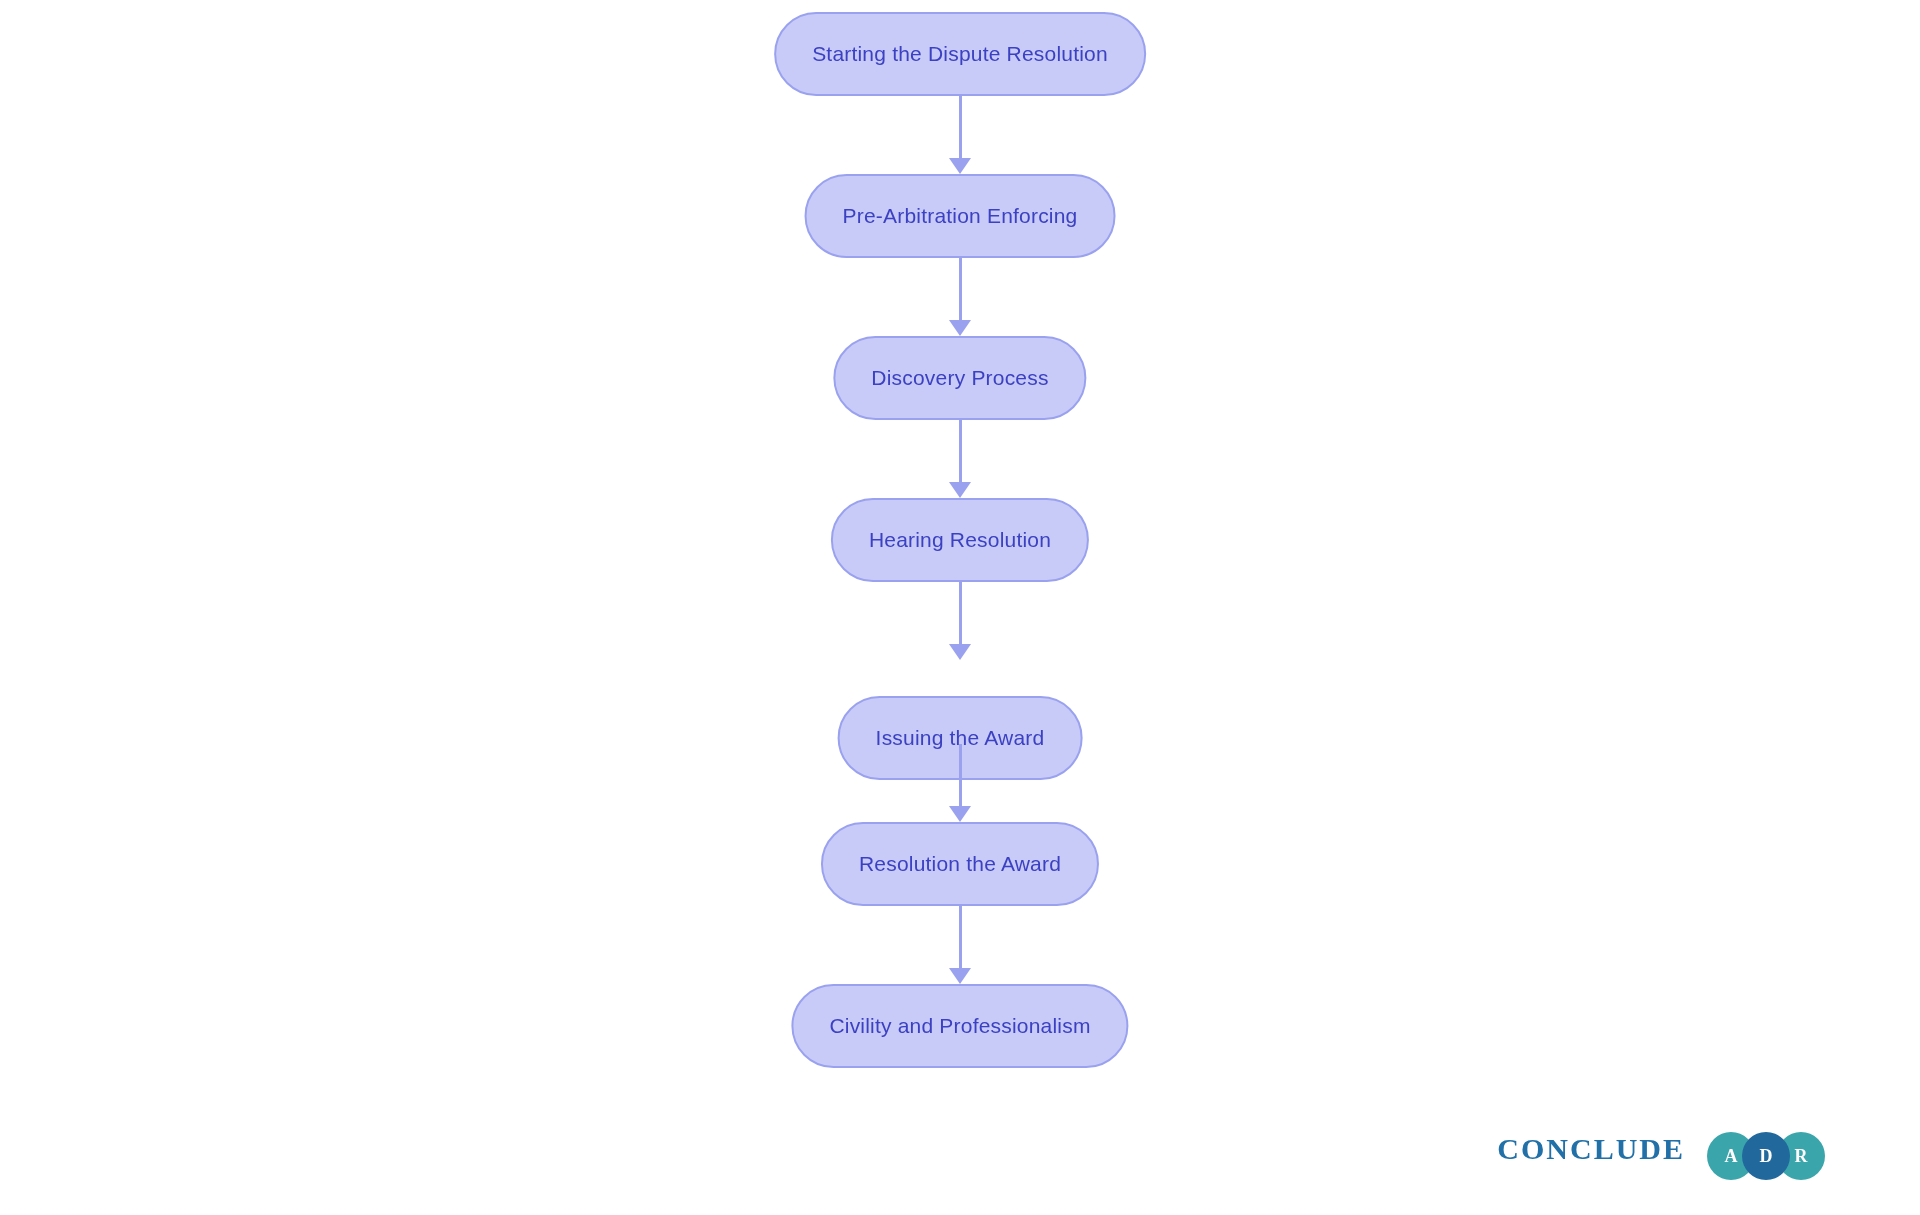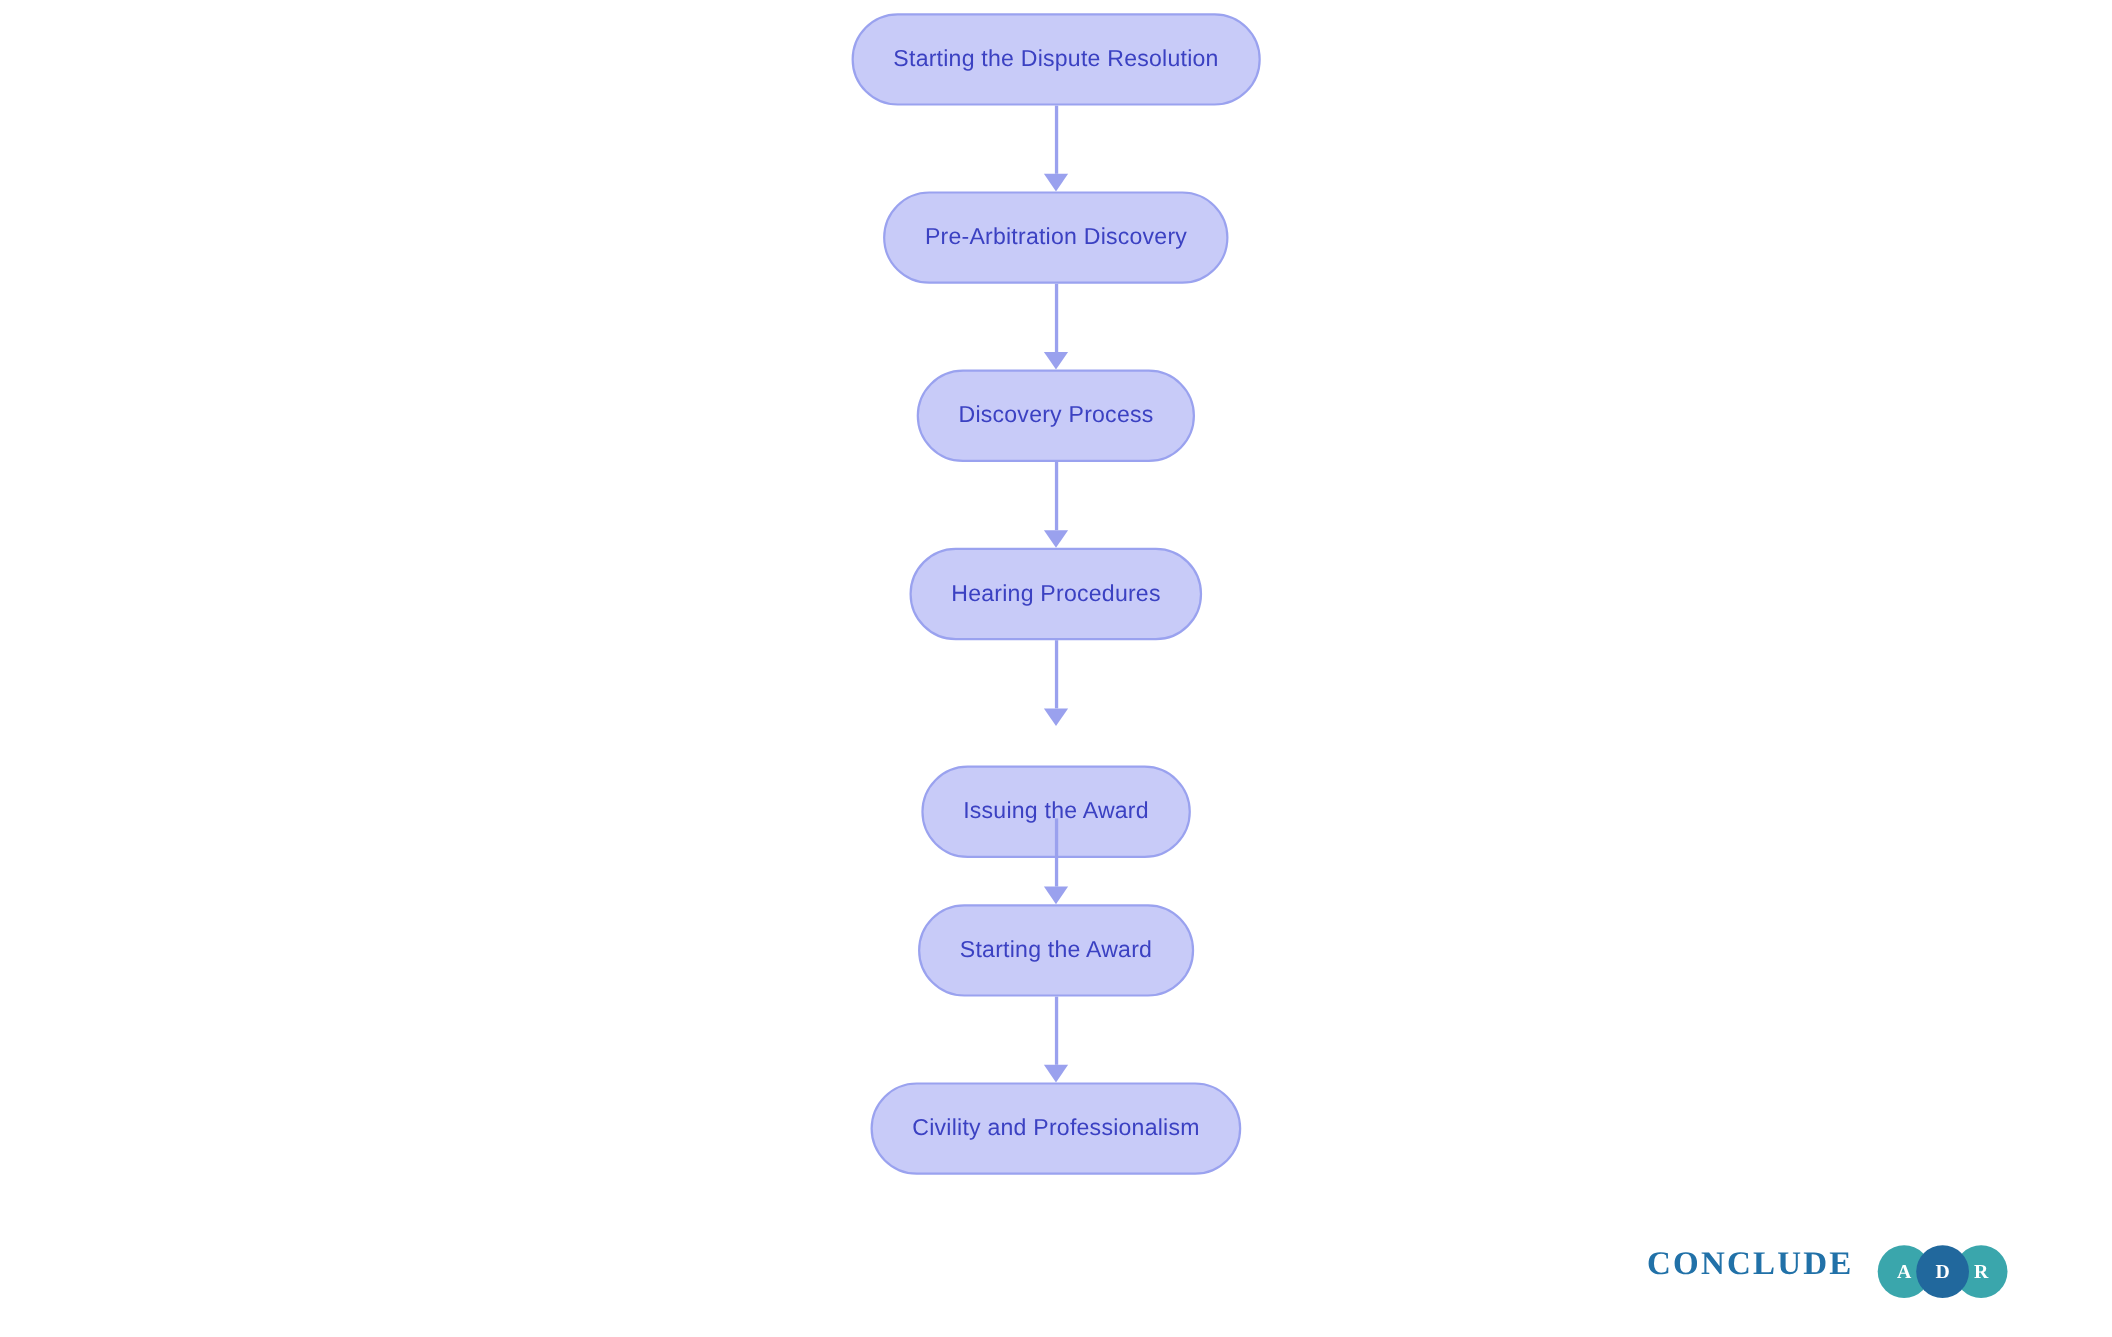--- a/index.html
+++ b/index.html
@@ -115,49 +115,49 @@
 
 <div class="canvas">
 
   <div class="flow-node node-0">Starting the Dispute Resolution</div>
 
   <div class="arrow arrow-0">
     <div class="shaft"></div>
     <div class="head"></div>
   </div>
 
-  <div class="flow-node node-1">Pre-Arbitration Discovery</div>
+  <div class="flow-node node-1">Pre-Arbitration Enforcing</div>
 
   <div class="arrow arrow-1">
     <div class="shaft"></div>
     <div class="head"></div>
   </div>
 
   <div class="flow-node node-2">Discovery Process</div>
 
   <div class="arrow arrow-2">
     <div class="shaft"></div>
     <div class="head"></div>
   </div>
 
-  <div class="flow-node node-3">Hearing Procedures</div>
+  <div class="flow-node node-3">Hearing Resolution</div>
 
   <div class="arrow arrow-3">
     <div class="shaft"></div>
     <div class="head"></div>
   </div>
 
   <div class="flow-node node-4">Issuing the Award</div>
 
   <div class="arrow arrow-4">
     <div class="shaft"></div>
     <div class="head"></div>
   </div>
 
-  <div class="flow-node node-5">Starting the Award</div>
+  <div class="flow-node node-5">Resolution the Award</div>
 
   <div class="arrow arrow-5">
     <div class="shaft"></div>
     <div class="head"></div>
   </div>
 
   <div class="flow-node node-6">Civility and Professionalism</div>
 
   <div class="logo">
     <span class="wordmark">CONCLUDE</span>

